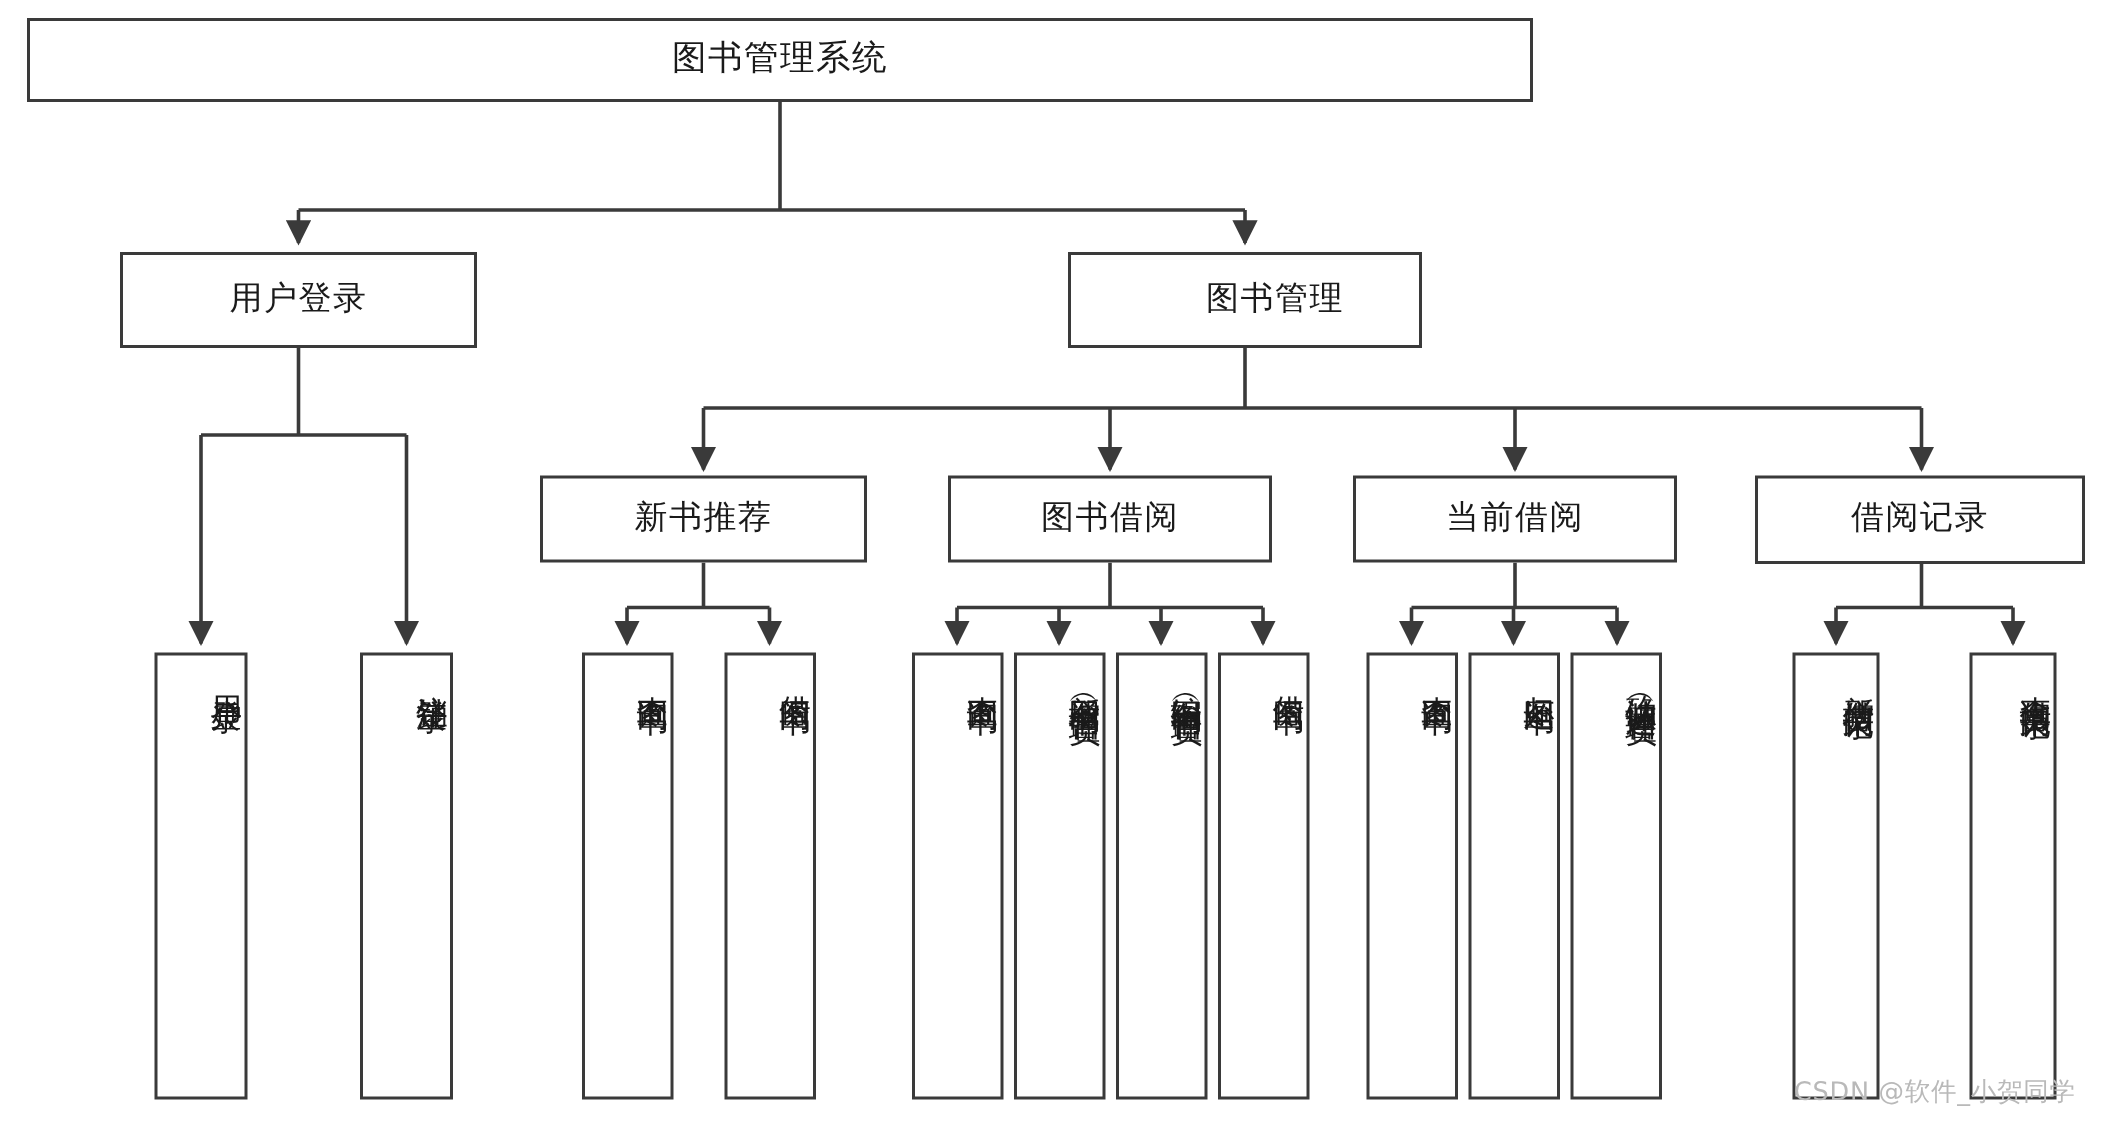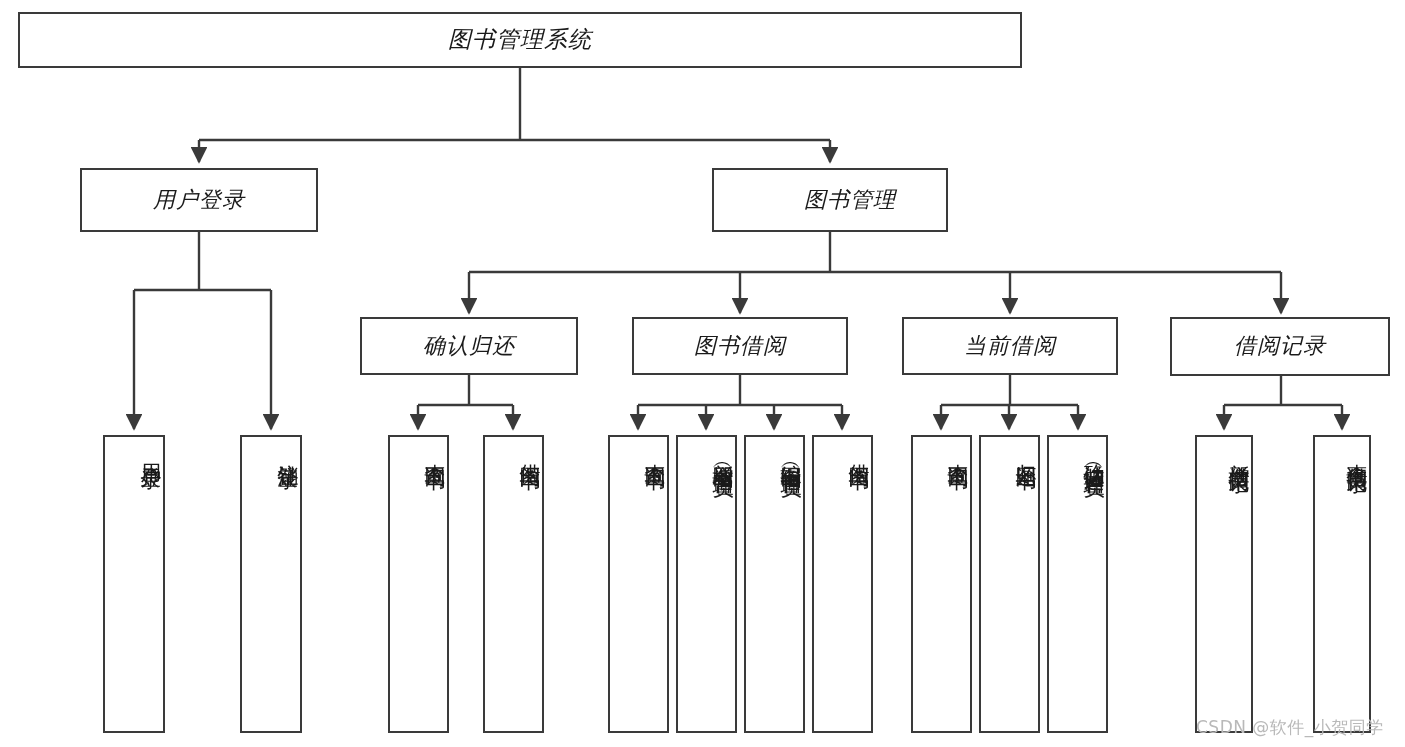--- a/index.html
+++ b/index.html
@@ -29,21 +29,20 @@
     background:#ffffff;
     display:flex;
     align-items:center;
     justify-content:center;
     text-align:center;
   }
   .node.h{
     font-size:22px;
     line-height:1.1;
     letter-spacing:1px;
-    font-style:italic;
   }
   .node.root{
     font-size:23px;
   }
   .node.v{
     font-size:21px;
     line-height:1.15;
     writing-mode:vertical-rl;
     text-orientation:upright;
     align-items:flex-start;
@@ -124,21 +123,21 @@
       <path d="M 1342 405 L 1342 429" marker-end="url(#arrow)"></path>
     </g>
   </svg>
 
   <div class="node h root" style="left:18px; top:12px; width:1004px; height:56px;">图书管理系统</div>
 
   <div class="node h" style="left:80px; top:168px; width:238px; height:64px;">用户登录</div>
 
   <div class="node h" style="left:712px; top:168px; width:236px; height:64px;padding-left:40px;">图书管理</div>
 
-  <div class="node h" style="left:360px; top:317px; width:218px; height:58px;">确认归还</div>
+  <div class="node h" style="left:360px; top:317px; width:218px; height:58px;">新书推荐</div>
 
   <div class="node h" style="left:632px; top:317px; width:216px; height:58px;">图书借阅</div>
 
   <div class="node h" style="left:902px; top:317px; width:216px; height:58px;">当前借阅</div>
 
   <div class="node h" style="left:1170px; top:317px; width:220px; height:59px;">借阅记录</div>
 
   <div class="node v" style="left:103px; top:435px; width:62px; height:298px;">
     <span class="vtxt">用户登录</span>
   </div>

